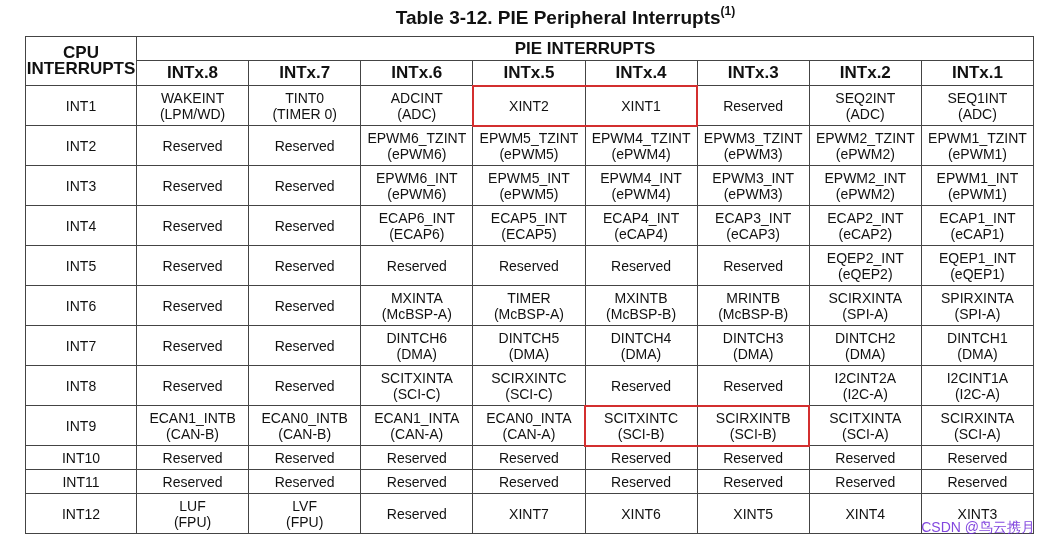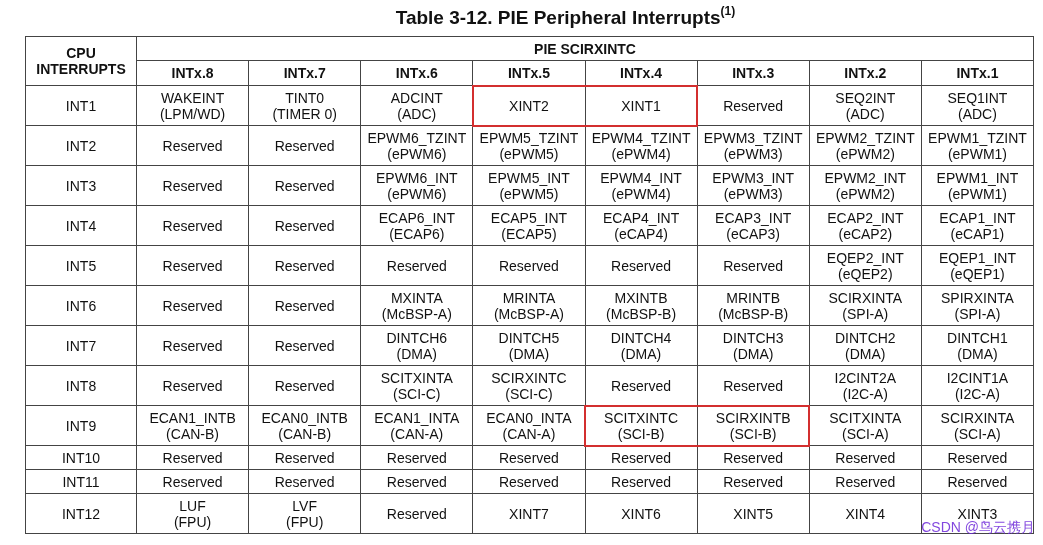--- a/index.html
+++ b/index.html
@@ -1,21 +1,21 @@
 <!DOCTYPE html>
 <html><head>
 <meta charset="utf-8">
 <style>
   html, body { margin:0; padding:0; background:#ffffff; }
   body { width:1043px; height:545px; position:relative; overflow:hidden; font-family:"Liberation Sans", sans-serif; color:#111; }
   .title { position:absolute; left:0; top:6px; width:1043px; text-align:center; font-size:19px; font-weight:bold; color:#111;padding-left:44px; }
   .title sup { font-size:12px; position:relative; top:-2px; }
   table.pie { position:absolute; left:25px; top:36px; border-collapse:collapse; table-layout:fixed; width:1009px; }
   table.pie td, table.pie th { border:1px solid #444; text-align:center; vertical-align:middle; padding:0; font-size:14px; line-height:16px; color:#111; }
-  table.pie th { font-weight:bold; font-size:14px; }
+  table.pie th { font-weight:bold; font-size:17px; }
   .cpu-col { width:111px; }
   .h1 { height:23px; }
   .h2 { height:24px; }
   .r-tall td { height:39px; }
   .r-short td { height:23px; }
   .red-wrap { position:absolute; border:2px solid #d32f2f; pointer-events:none; }
   .watermark { position:absolute; right:8px; bottom:8px; font-size:14px; color:#6d28d9; opacity:0.85; }
   .line2 { display:block; }
 </style>
 </head>
@@ -36,21 +36,21 @@
       <col>
       <col>
       <col>
   </colgroup>
   <tbody>
       <tr class="h1">
     <th rowspan="2">
       <span class="line2">CPU</span>
       <span class="line2">INTERRUPTS</span>
     </th>
-    <th colspan="8" class="h1">PIE SCIRXINTC</th>
+    <th colspan="8" class="h1">PIE INTERRUPTS</th>
   </tr>
   <tr class="h2">
     <th class="h2">INTx.8</th>
     <th class="h2">INTx.7</th>
     <th class="h2">INTx.6</th>
     <th class="h2">INTx.5</th>
     <th class="h2">INTx.4</th>
     <th class="h2">INTx.3</th>
     <th class="h2">INTx.2</th>
     <th class="h2">INTx.1</th>
@@ -223,21 +223,21 @@
           <span class="line2">Reserved</span>
         </td>
         <td>
           <span class="line2">Reserved</span>
         </td>
         <td>
           <span class="line2">MXINTA</span>
           <span class="line2">(McBSP-A)</span>
         </td>
         <td>
-          <span class="line2">MRINTA</span>
+          <span class="line2">TIMER</span>
           <span class="line2">(McBSP-A)</span>
         </td>
         <td>
           <span class="line2">MXINTB</span>
           <span class="line2">(McBSP-B)</span>
         </td>
         <td>
           <span class="line2">MRINTB</span>
           <span class="line2">(McBSP-B)</span>
         </td>

